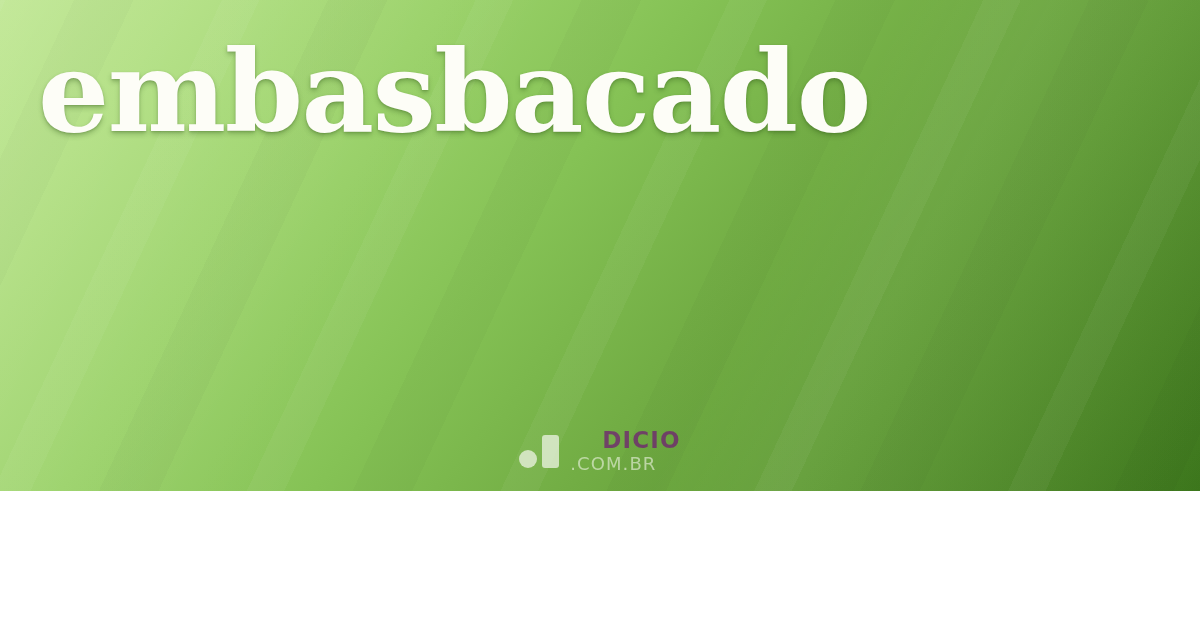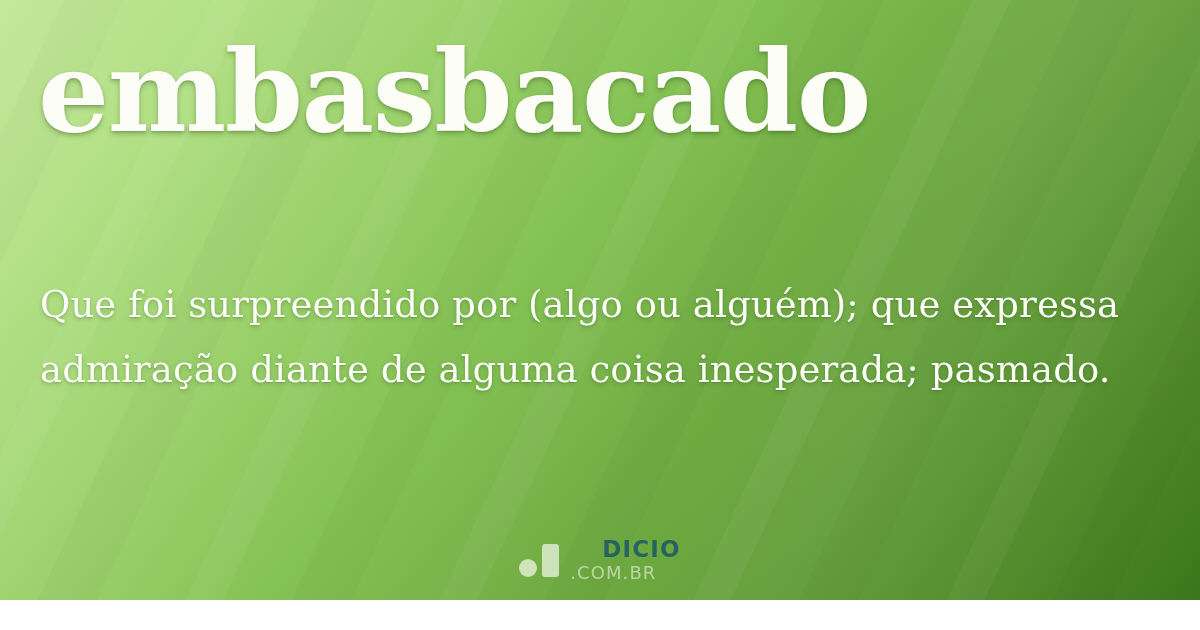--- a/index.html
+++ b/index.html
@@ -5,21 +5,21 @@
 <style>
   html, body {
     margin: 0;
     padding: 0;
     background: #ffffff;
   }
 
   #card {
     position: relative;
     width: 1200px;
-    height: 600px;
+    height: 491px;
     overflow: hidden;
     font-family: "DejaVu Serif", "Liberation Serif", serif;
     
     background-color: #7aad52;
   }
 
   
   .bg-gradient {
     position: absolute;
     inset: 0;
@@ -141,21 +141,21 @@
     flex-direction: column;
     justify-content: center;
     line-height: 1;
   }
 
   .logo-name {
     font-family: "DejaVu Sans", "Liberation Sans", sans-serif;
     font-weight: 700;
     font-size: 23px;
     letter-spacing: 1.2px;
-    color: #0c4a6e;
+    color: #701a75;
     margin-left: 32px;
   }
 
   .logo-tld {
     font-family: "DejaVu Sans", "Liberation Sans", sans-serif;
     font-weight: 400;
     font-size: 18px;
     letter-spacing: 1.1px;
     color: #e9f1dd;
     opacity: 0.88;
@@ -168,21 +168,20 @@
 <div id="card">
 
   <div class="bg-gradient"></div>
   <div class="bg-stripes"></div>
   <div class="bg-sheen"></div>
 
   <div class="content">
 
     <h1 class="word-title">embasbacado</h1>
 
-    <p class="definition">Que foi surpreendido por (algo ou alguém); que expressa admiração diante de alguma coisa inesperada; pasmado.</p>
 
     <div class="logo">
       <div class="logo-mark">
         <span class="logo-dot"></span>
         <span class="logo-bar"></span>
       </div>
       <div class="logo-text">
         <span class="logo-name">DICIO</span>
         <span class="logo-tld">.COM.BR</span>
       </div>

